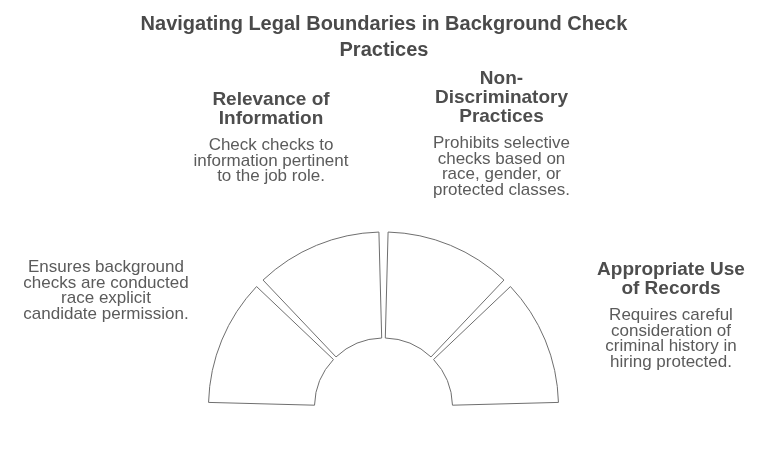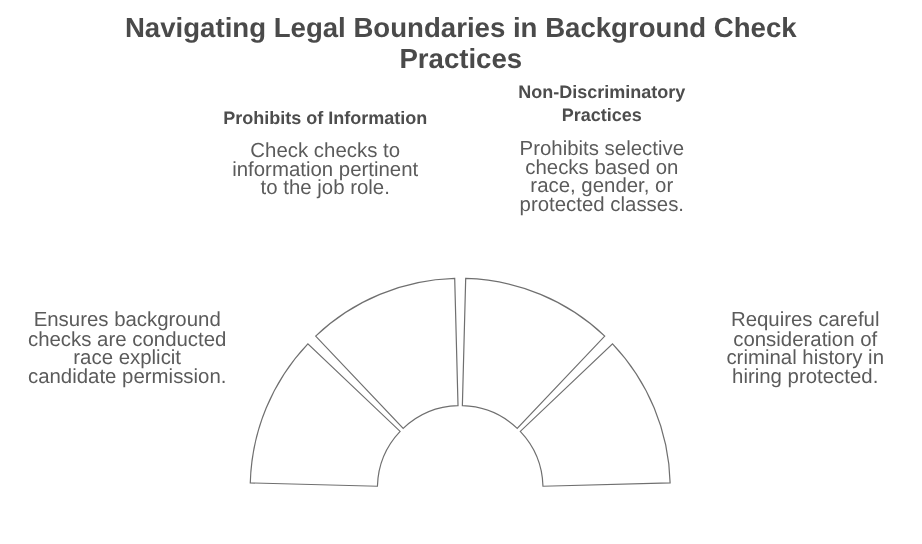--- a/index.html
+++ b/index.html
@@ -25,34 +25,34 @@
     background: #ffffff;
   }
 
   
   .chart-title {
     position: absolute;
     left: 104px;
     top: 10px;
     width: 560px;
     text-align: center;
-    font-size: 23px;
+    font-size: 20px;
     line-height: 26px;
     font-weight: bold;
     color: #4a4a4a;
     letter-spacing: 0px;
   }
 
   
   .label-block {
     position: absolute;
     text-align: center;
   }
   .label-heading {
-    font-size: 15px;
+    font-size: 19px;
     line-height: 19px;
     font-weight: bold;
     color: #4d4d4d;
     margin: 0 0 10px 0;
   }
   .label-desc {
     font-size: 17px;
     line-height: 15.5px;
     font-weight: normal;
     color: #5b5b5b;
@@ -113,30 +113,31 @@
   <svg id="donut-svg" viewBox="0 0 768 453" xmlns="http://www.w3.org/2000/svg">
     <g>
       <path class="segment-path" d="M 208.56 402.42 A 175 175 0 0 1 256.56 286.54 L 333.45 359.50 A 69 69 0 0 0 314.52 405.19 Z" fill="#ffffff" stroke="#6f6f6f"></path>
       <path class="segment-path" d="M 263.04 280.06 A 175 175 0 0 1 378.92 232.06 L 381.69 338.02 A 69 69 0 0 0 336.00 356.95 Z" fill="#ffffff" stroke="#6f6f6f"></path>
       <path class="segment-path" d="M 388.08 232.06 A 175 175 0 0 1 503.96 280.06 L 431.00 356.95 A 69 69 0 0 0 385.31 338.02 Z" fill="#ffffff" stroke="#6f6f6f"></path>
       <path class="segment-path" d="M 510.44 286.54 A 175 175 0 0 1 558.44 402.42 L 452.48 405.19 A 69 69 0 0 0 433.55 359.50 Z" fill="#ffffff" stroke="#6f6f6f"></path>
     </g>
   </svg>
 
   <div class="label-block label-tl">
-    <div class="label-heading">Prohibits of Information</div>
+    <div class="label-heading">Relevance of Information</div>
     <div class="label-desc">Check checks to information pertinent to the job role.</div>
   </div>
 
   <div class="label-block label-tr">
     <div class="label-heading">Non-Discriminatory Practices</div>
     <div class="label-desc">Prohibits selective checks based on race, gender, or protected classes.</div>
   </div>
 
   <div class="label-block label-l">
     <div class="label-desc">Ensures background checks are conducted race explicit candidate permission.</div>
   </div>
 
   <div class="label-block label-r">
+    <div class="label-heading">Appropriate Use of Records</div>
     <div class="label-desc">Requires careful consideration of criminal history in hiring protected.</div>
   </div>
 
 </div>
 
 </body></html>

